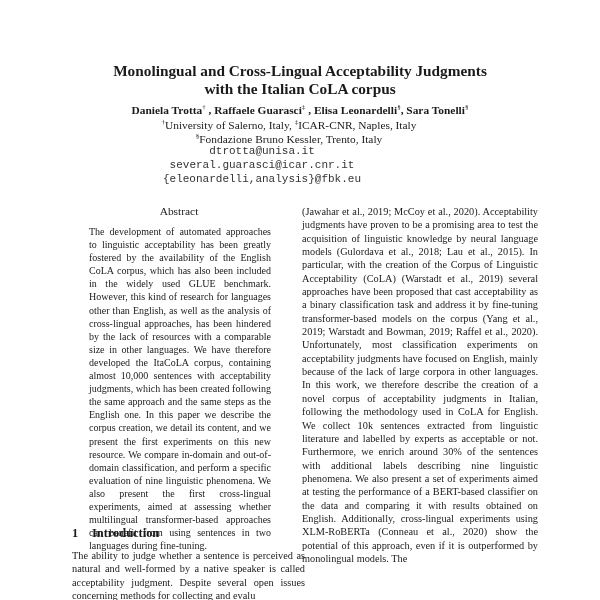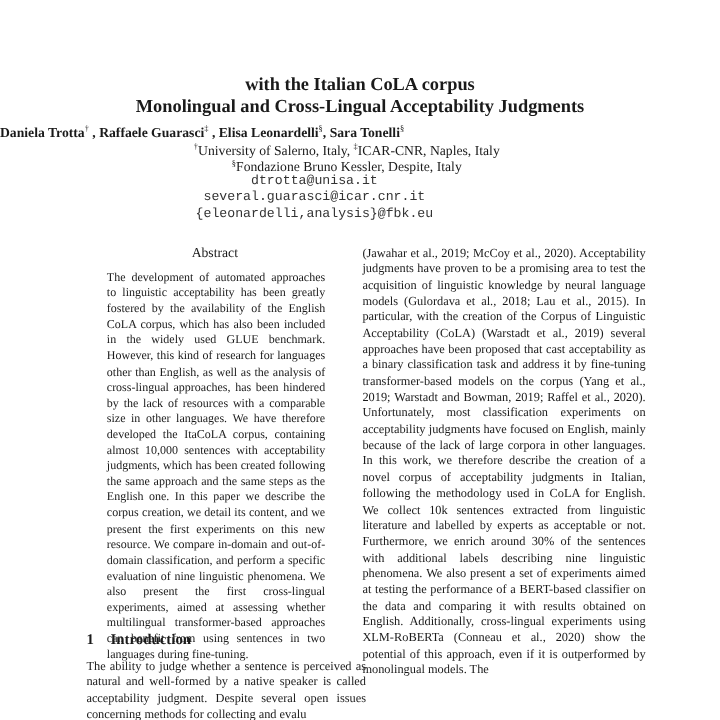--- a/index.html
+++ b/index.html
@@ -1,45 +1,45 @@
 <!DOCTYPE html>
 <html><head>
 <meta charset="utf-8">
 <style>
   html, body { margin: 0; padding: 0; background: #ffffff; }
   body { width: 600px; height: 600px; overflow: hidden; position: relative; color: #1a1a1a; font-family: "Liberation Serif", serif; }
   .title { position: absolute; left: 0; width: 600px; top: 62px; text-align: center; font-weight: bold; font-size: 15.3px; line-height: 18px; }
-  .authors { position: absolute; left: 0; width: 600px; top: 100px; text-align: left; font-weight: bold; font-size: 11.4px; line-height: 14px; }
+  .authors { position: absolute; left: 0; width: 600px; top: 100px; text-align: center; font-weight: bold; font-size: 11.4px; line-height: 14px; }
   .authors sup { font-size: 7px; font-weight: normal; }
   .affil { position: absolute; left: 0; width: 578px; text-align: center; font-size: 11.4px; line-height: 14px; }
   .affil sup { font-size: 7px; }
   .email { position: absolute; left: 0; width: 524px; text-align: center; font-family: "Liberation Mono", monospace; font-size: 11px; line-height: 14px; color: #333; }
   .abs-head { position: absolute; left: 60px; width: 238px; top: 205px; text-align: center; font-weight: normal; font-size: 11.4px; }
   .abs-body { position: absolute; left: 89px; width: 182px; top: 225px; font-size: 10px; line-height: 13.1px; text-align: justify; hyphens: manual; }
   .sec-head { position: absolute; left: 72px; top: 526px; font-weight: bold; font-size: 12.4px; font-family: Liberation Serif, serif; }
   .sec-head .num { display: inline-block; width: 20px; }
   .intro-body { position: absolute; left: 72px; width: 233px; top: 549px; font-size: 10.3px; line-height: 13.3px; text-align: justify; }
   .right-col { position: absolute; left: 302px; width: 236px; top: 205px; font-size: 10.3px; line-height: 13.35px; text-align: justify; }
 </style>
 </head>
 <body>
 
 <div class="title">
+  <div>Monolingual and Cross-Lingual Acceptability Judgments</div>
   <div>with the Italian CoLA corpus</div>
-  <div>Monolingual and Cross-Lingual Acceptability Judgments</div>
 </div>
 
 <div class="authors">
   <span>Daniela Trotta</span><sup>†</sup>
   , <span>Raffaele Guarasci</span><sup>‡</sup>
   , <span>Elisa Leonardelli</span><sup>§</sup>, <span>Sara Tonelli</span><sup>§</sup>
 </div>
 
 <div class="affil" style="top:115px"><sup>†</sup><span>University of Salerno, Italy, </span><sup>‡</sup><span>ICAR-CNR, Naples, Italy</span></div>
-<div class="affil" style="top:129px"><sup>§</sup><span>Fondazione Bruno Kessler, Despite, Italy</span></div>
+<div class="affil" style="top:129px"><sup>§</sup><span>Fondazione Bruno Kessler, Trento, Italy</span></div>
 
 <div class="email" style="top:144px">dtrotta@unisa.it</div>
 <div class="email" style="top:158px">several.guarasci@icar.cnr.it</div>
 <div class="email" style="top:172px">{eleonardelli,analysis}@fbk.eu</div>
 
 <div class="abs-head">Abstract</div>
 <div class="abs-body">The development of automated approaches to linguistic acceptability has been greatly fos­tered by the availability of the English CoLA corpus, which has also been included in the widely used GLUE benchmark. However, this kind of research for languages other than En­glish, as well as the analysis of cross-lingual approaches, has been hindered by the lack of resources with a comparable size in other lan­guages. We have therefore developed the Ita­CoLA corpus, containing almost 10,000 sen­tences with acceptability judgments, which has been created following the same approach and the same steps as the English one. In this paper we describe the corpus creation, we detail its content, and we present the first ex­periments on this new resource. We com­pare in-domain and out-of-domain classifica­tion, and perform a specific evaluation of nine linguistic phenomena. We also present the first cross-lingual experiments, aimed at assessing whether multilingual transformer-based approaches can benefit from using sen­tences in two languages during fine-tuning.</div>
 
 <div class="sec-head">
   <span class="num">1</span><span>Introduction</span>

